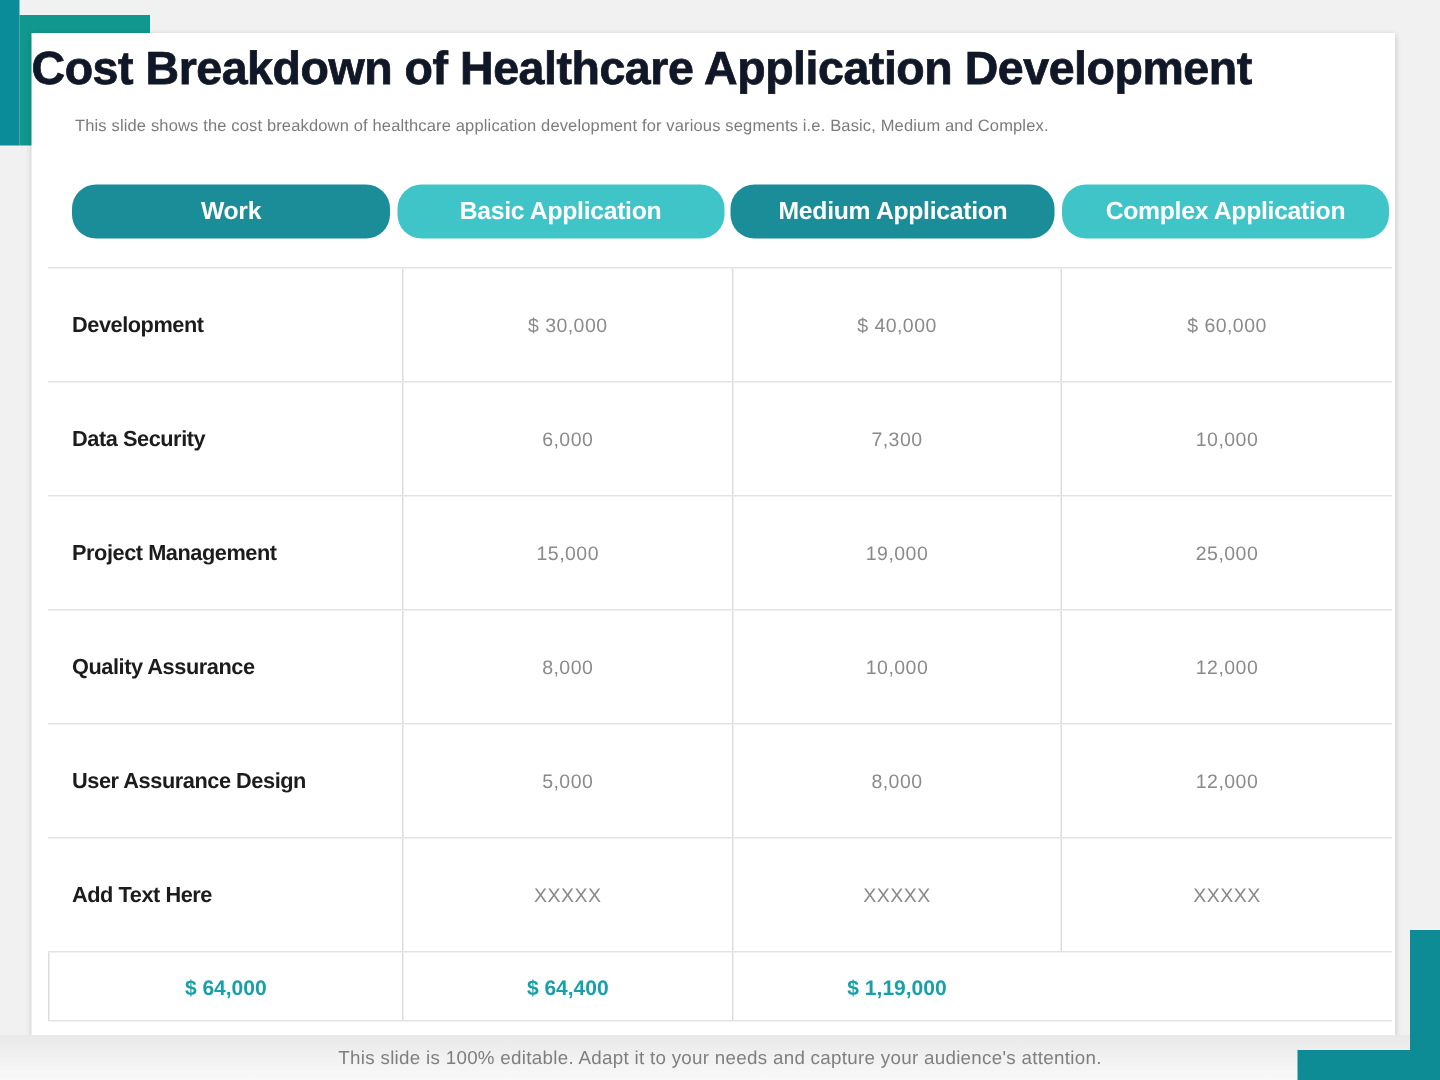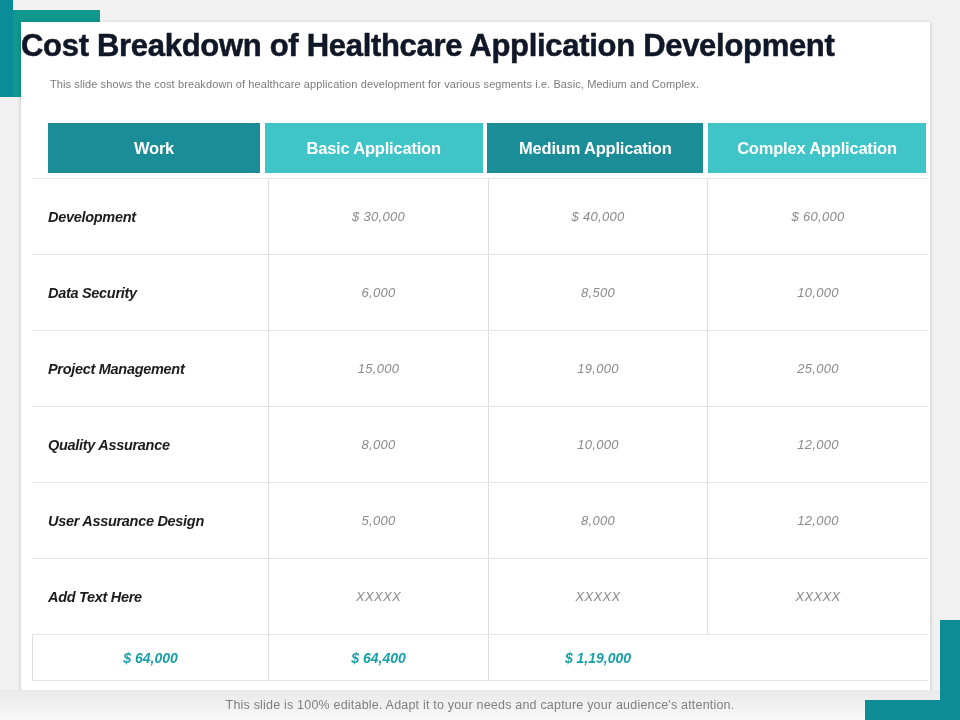--- a/index.html
+++ b/index.html
@@ -29,32 +29,31 @@
     position:absolute; left:17px; top:44px; margin:12px;
     font-size:11px; color:#7b7b7b; letter-spacing:0.1px;
   }
 
   
   .thead {
     position:absolute; left:27px; top:101px; width:878px;
     display:flex; justify-content:space-between;
   }
   .hcell {
-    height:50px; display:flex; align-items:center; justify-content:center;
-    color:#ffffff; font-weight:bold; font-size:16.5px; letter-spacing:-0.2px;
+    height:36px; display:flex; align-items:center; justify-content:center;
+    color:#ffffff; font-weight:bold; font-size:16.5px; letter-spacing:-0.2px;border-radius:16px;
   }
   .hcell.dark  { background:#1a8d98; }
   .hcell.light { background:#3fc5c8; }
   .hc0 { width:212px; } .hc1 { width:218px; } .hc2 { width:216px; } .hc3 { width:218px; }
 
   
   .tbody {
     position:absolute; left:11px; top:156px; width:896px;
     border-top:1px solid #e3e3e3;
-    font-style:italic;
   }
   .trow {
     display:grid; grid-template-columns:236px 220px 219px 221px;
     height:75px; border-bottom:1px solid #e3e3e3;
   }
   .cell  { display:flex; align-items:center; overflow:hidden; }
   .label {
     padding-left:16px; font-weight:bold; font-size:14.5px;
     color:#1c1c1c; letter-spacing:-0.3px;
   }
@@ -97,21 +96,21 @@
     <div class="trow">
       <div class="cell label">Development</div>
       <div class="cell val">$ 30,000</div>
       <div class="cell val">$ 40,000</div>
       <div class="cell val">$ 60,000</div>
     </div>
 
     <div class="trow">
       <div class="cell label">Data Security</div>
       <div class="cell val">6,000</div>
-      <div class="cell val">8,500</div>
+      <div class="cell val">7,300</div>
       <div class="cell val">10,000</div>
     </div>
 
     <div class="trow">
       <div class="cell label">Project Management</div>
       <div class="cell val">15,000</div>
       <div class="cell val">19,000</div>
       <div class="cell val">25,000</div>
     </div>
 

